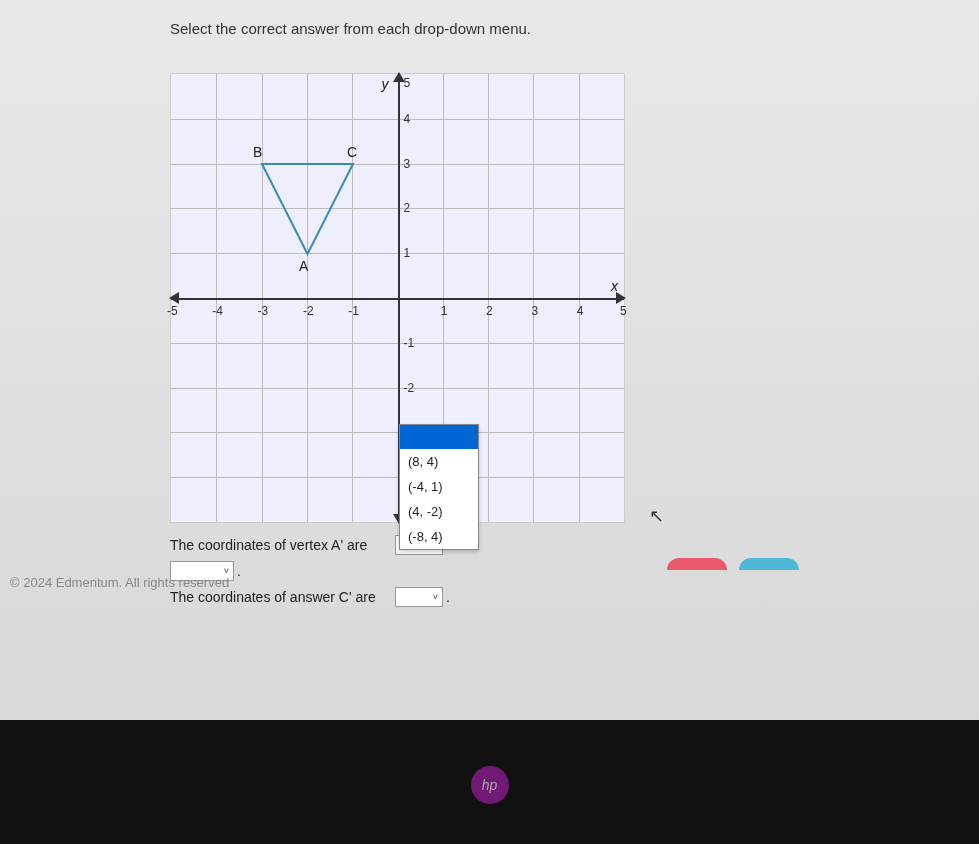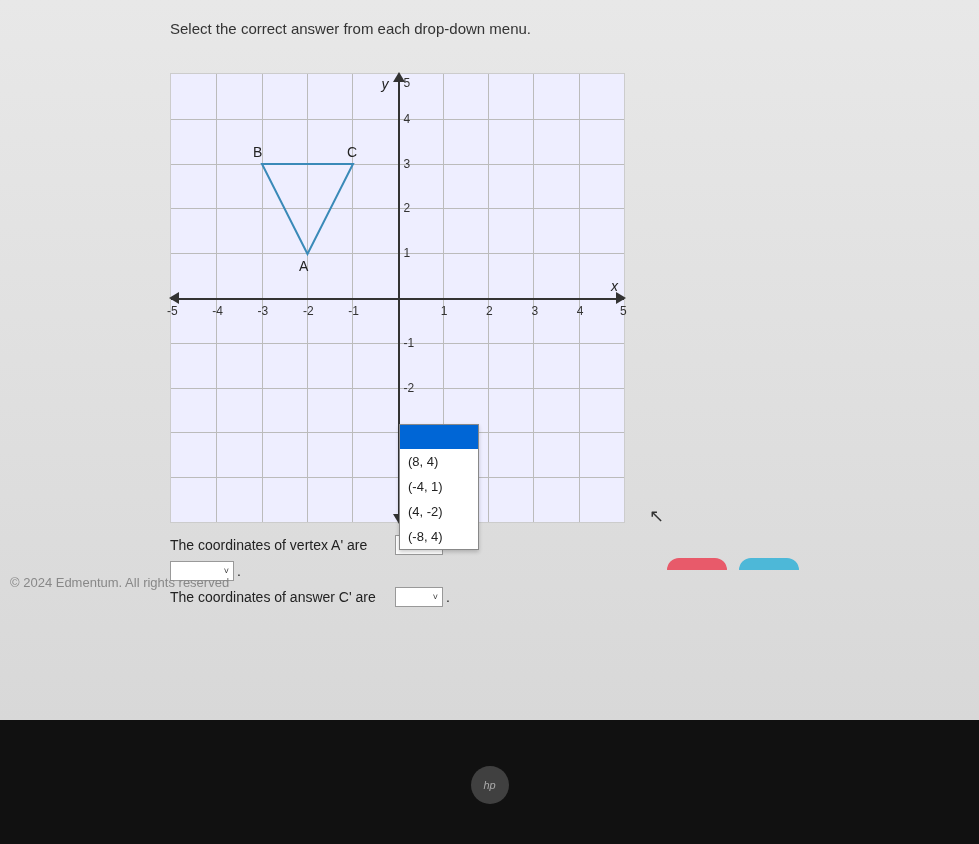--- a/index.html
+++ b/index.html
@@ -59,23 +59,23 @@
 .footer {
   position: absolute; bottom: 130px; left: 10px; color: #888; font-size: 13px;
 }
 .buttons { position: absolute; right: 180px; bottom: 150px; display: flex; gap: 12px; }
 .btn { width: 60px; height: 12px; border-radius: 12px 12px 0 0; }
 .btn.red { background: #e85a6a; }
 .btn.blue { background: #4db8d8; }
 .cursor-ptr { position: absolute; right: 315px; top: 505px; font-size: 18px; color: #333; }
 .hp-logo {
   position: absolute; left: 50%; bottom: 40px; transform: translateX(-50%);
-  width: 38px; height: 38px; border-radius: 50%; background: #404040;
+  width: 38px; height: 38px; border-radius: 50%; background: #701a75;
   display: flex; align-items: center; justify-content: center;
-  font-style: italic; color: #aaa; font-size: 11px;
+  font-style: italic; color: #aaa; font-size: 14px;
 }
 </style>
 </head>
 <body>
 
 <div class="screen">
   <div class="instruction">Select the correct answer from each drop-down menu.</div>
 
   <div class="graph-box">
 

